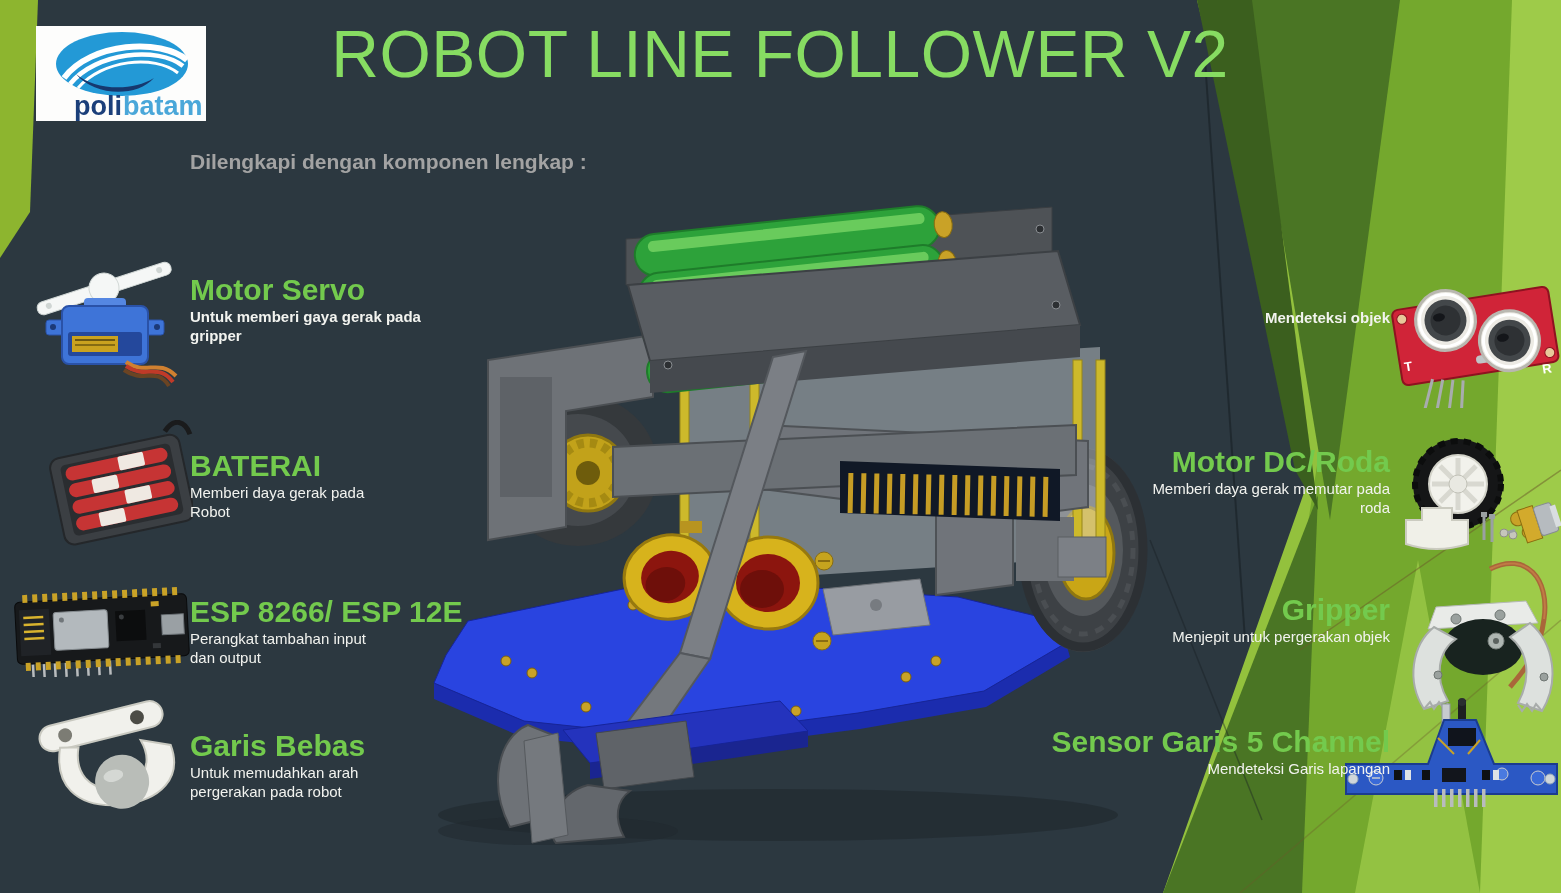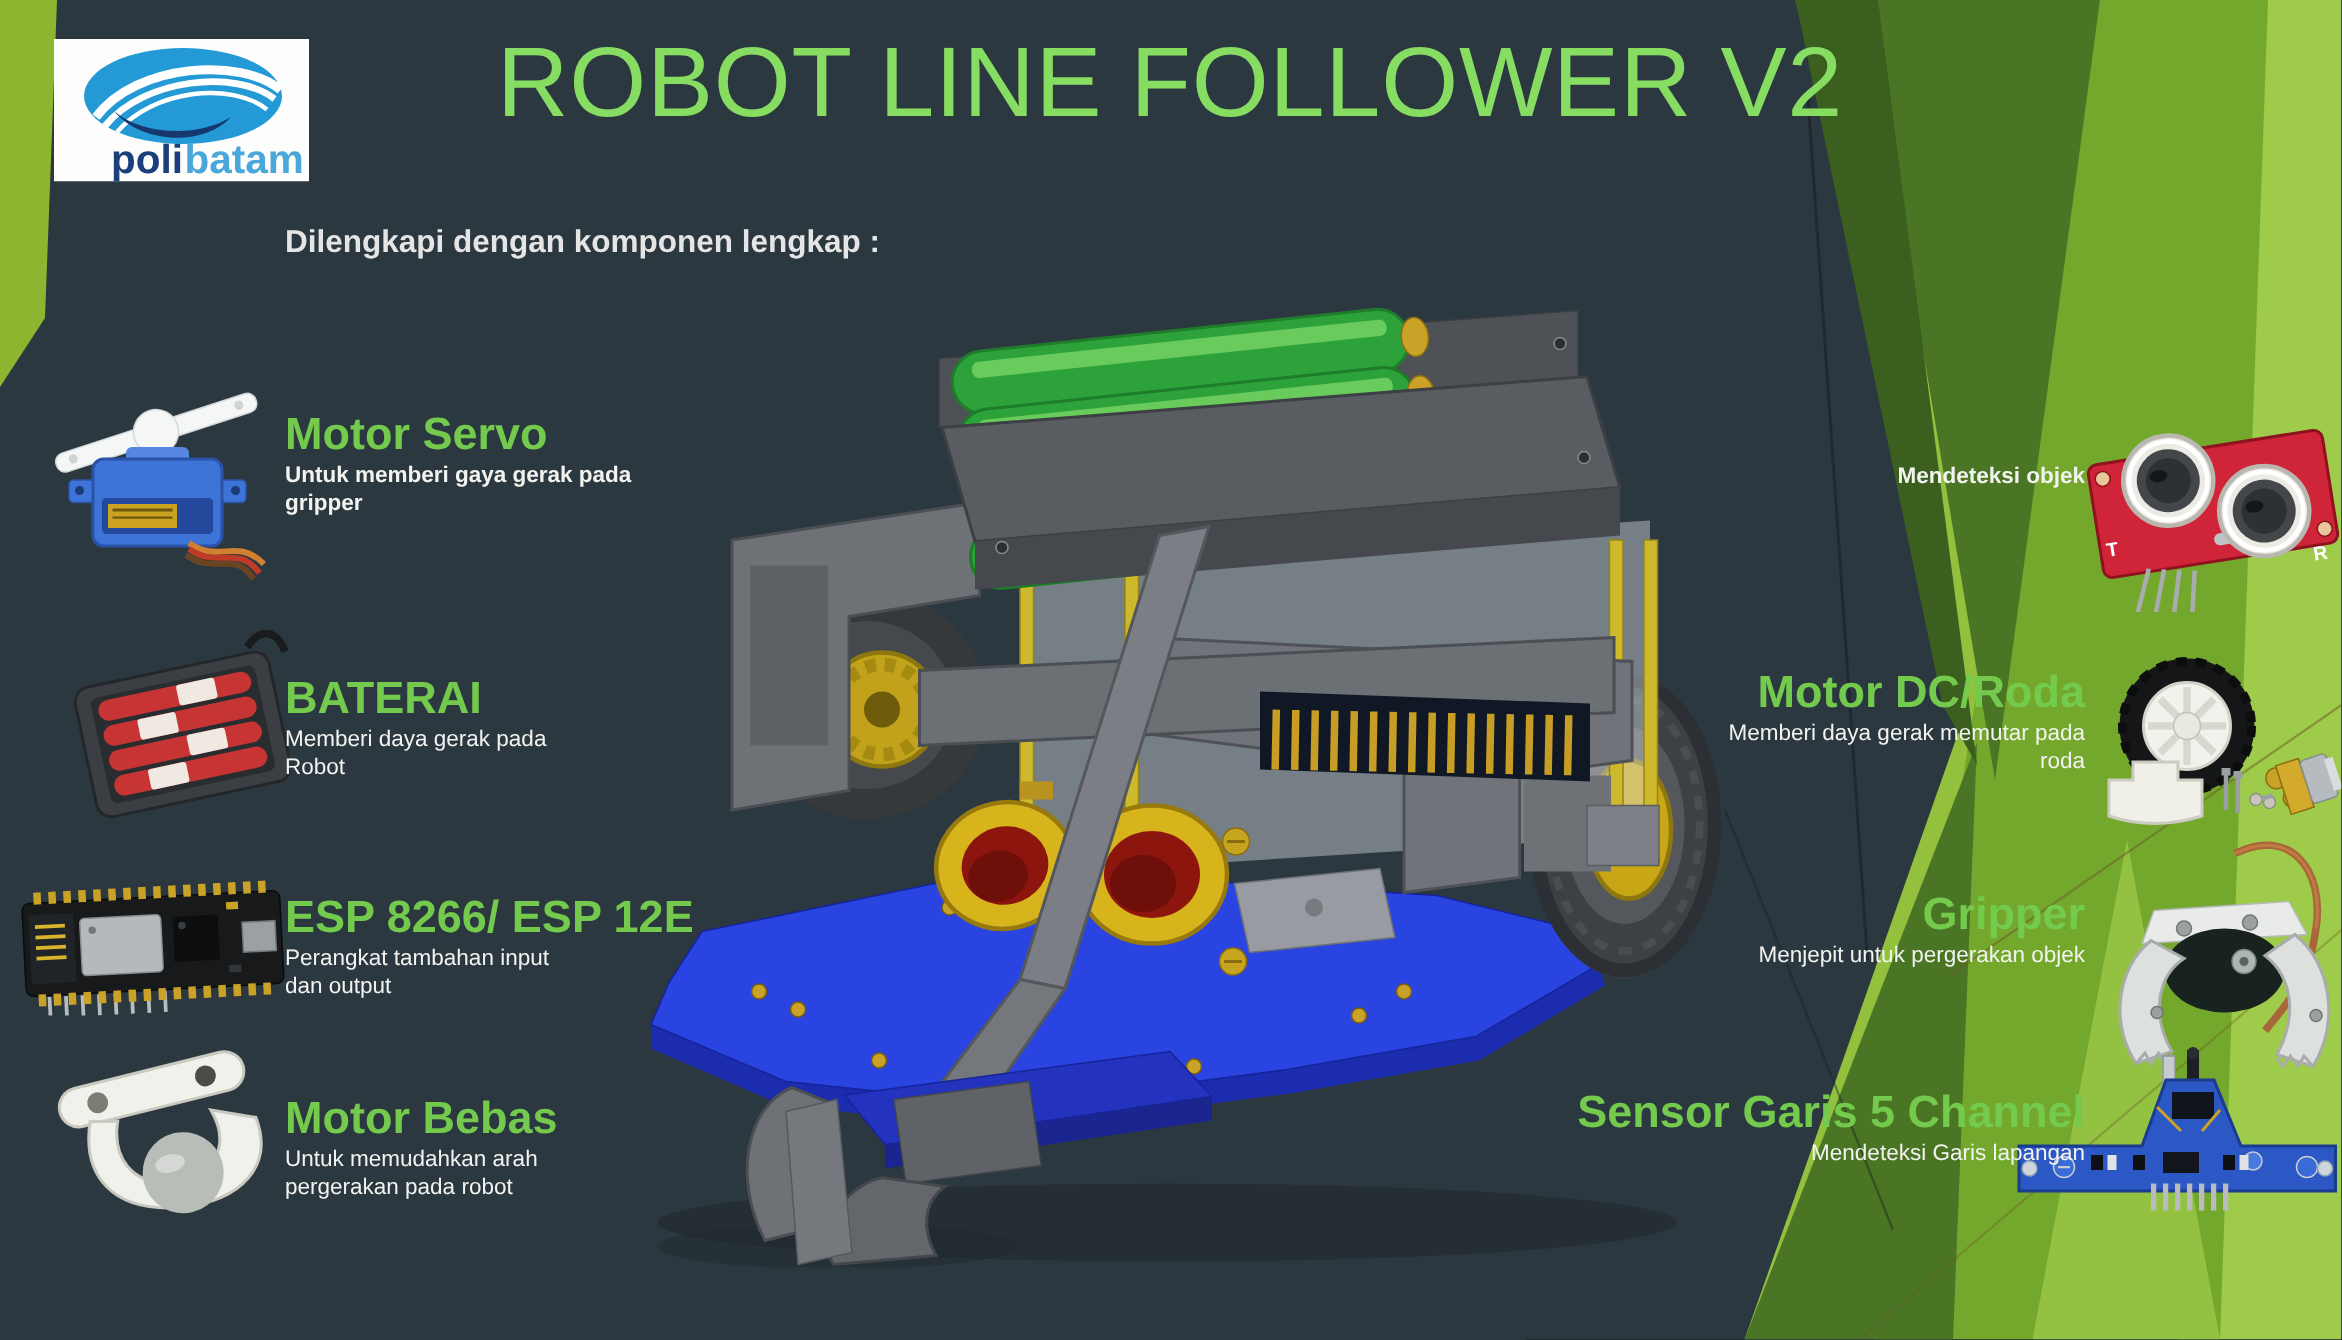--- a/index.html
+++ b/index.html
@@ -2,21 +2,21 @@
 <html><head>
 <meta charset="utf-8">
 <style>
   html,body{margin:0;padding:0;background:#1b2328;}
   #slide{position:relative;width:1561px;height:893px;overflow:hidden;
          background:#2C3840;font-family:"Liberation Sans",sans-serif;}
   #slide *{box-sizing:border-box;}
   .abs{position:absolute;}
   .title{left:270px;top:16px;width:1020px;text-align:center;
          font-size:66px;font-weight:normal;letter-spacing:.5px;color:#87DC62;white-space:nowrap;}
-  .subtitle{left:190px;top:150px;font-size:21px;font-weight:bold;color:#e5e5e5;white-space:nowrap;}
+  .subtitle{left:190px;top:150px;font-size:21px;font-weight:bold;color:#a3a3a3;white-space:nowrap;}
   .h{font-size:30px;font-weight:bold;color:#73CA4D;line-height:1.05;white-space:nowrap;}
   .d{font-size:15px;color:#F2F3EF;line-height:1.24;}
   .bold{font-weight:bold;}
   .ralign{text-align:right;}
   svg{display:block;}
 </style>
 </head>
 <body>
 
 <div id="slide">
@@ -316,21 +316,21 @@
 
   <div class="abs h" style="left:190px;top:274px">Motor Servo</div>
   <div class="abs d bold" style="left:190px;top:308px;width:260px">Untuk memberi gaya gerak pada gripper</div>
 
   <div class="abs h" style="left:190px;top:450px">BATERAI</div>
   <div class="abs d" style="left:190px;top:484px;width:205px">Memberi daya gerak pada Robot</div>
 
   <div class="abs h" style="left:190px;top:596px">ESP 8266/ ESP 12E</div>
   <div class="abs d" style="left:190px;top:630px;width:200px">Perangkat tambahan input dan output</div>
 
-  <div class="abs h" style="left:190px;top:730px">Motor Bebas</div>
+  <div class="abs h" style="left:190px;top:730px">Garis Bebas</div>
   <div class="abs d" style="left:190px;top:764px;width:245px">Untuk memudahkan arah pergerakan pada robot</div>
 
   <div class="abs d bold ralign" style="right:171px;top:309px">Mendeteksi objek</div>
 
   <div class="abs h ralign" style="right:171px;top:446px">Motor DC/Roda</div>
   <div class="abs d ralign" style="right:171px;top:480px;width:255px">Memberi daya gerak memutar pada roda</div>
 
   <div class="abs h ralign" style="right:171px;top:594px">Gripper</div>
   <div class="abs d ralign" style="right:171px;top:628px;width:255px">Menjepit untuk pergerakan objek</div>
 

